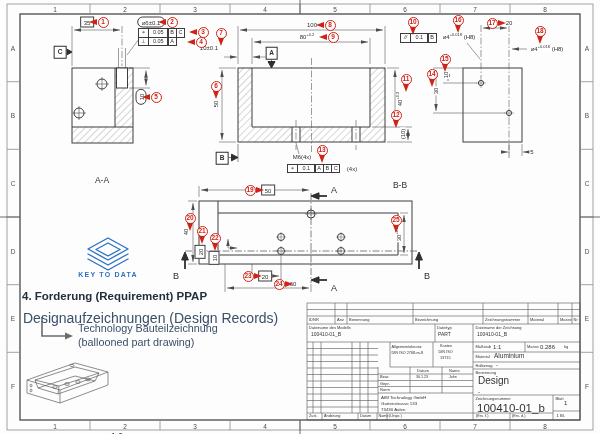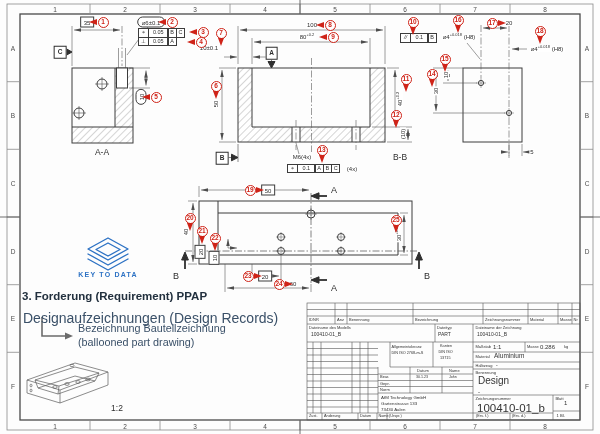--- a/index.html
+++ b/index.html
@@ -12,21 +12,21 @@
   .balloon.s::after{content:'';position:absolute;left:2.2px;top:10px;border-left:3.3px solid transparent;border-right:3.3px solid transparent;border-top:8px solid #cf2318;}
   .balloon.w::after{content:'';position:absolute;left:-8.5px;top:2.4px;border-top:3.2px solid transparent;border-bottom:3.2px solid transparent;border-right:8.5px solid #cf2318;}
   .balloon.e::after{content:'';position:absolute;left:11px;top:2.4px;border-top:3.2px solid transparent;border-bottom:3.2px solid transparent;border-left:8.5px solid #cf2318;}
   
   .dim{position:absolute;transform:translate(-50%,-50%);font-size:6px;color:#2e2e2e;white-space:nowrap;line-height:1;z-index:4;background:#fff;padding:0 1px;}
   .dim.rot{transform:translate(-50%,-50%) rotate(-90deg);}
   .dim.box-rect{border:0.9px solid #3c3c3c;padding:1.5px 2.5px;}
   .dim.box-round{border:0.9px solid #3c3c3c;border-radius:7px;padding:1.5px 3.5px;}
   .dim.box-datum{border:1px solid #2e2e2e;padding:2px 3px;font-weight:bold;font-size:6.5px;}
   .dim.sec{font-size:9px;background:transparent;}
-  .dim.vl{font-size:8.5px;background:transparent;}
+  .dim.vl{font-size:8.5px;background:transparent;margin-top:28px;}
   .dim sup{font-size:4px;line-height:0;vertical-align:super;}
   
   .fcf{position:absolute;z-index:4;}
   .fr{display:flex;}
   .fr+.fr{margin-top:-0.7px;}
   .fc{box-sizing:border-box;border:0.7px solid #3c3c3c;height:9.5px;display:inline-flex;align-items:center;justify-content:center;font-size:5.5px;color:#2e2e2e;background:#fff;margin-right:-0.7px;line-height:1;}
   
   .tb{position:absolute;font-size:4px;color:#333;white-space:nowrap;line-height:1.05;z-index:3;}
   .note{position:absolute;white-space:nowrap;z-index:3;}
 </style>
@@ -336,23 +336,23 @@
 </div>
 <div class="fcf" style="left:400px;top:33px">
   <div class="fr">
     <span class="fc" style="width:11px;font-style:italic">//</span>
     <span class="fc" style="width:18px">0.1</span>
     <span class="fc" style="width:9px">B</span>
   </div>
 </div>
 
 <div class="note" style="left:108px;top:271px;transform:translateX(-50%);font-size:7px;font-weight:bold;color:#2d72c4;letter-spacing:1.2px">KEY TO DATA</div>
-<div class="note" style="left:22px;top:290px;font-size:11.5px;font-weight:bold;color:#22303e">3. Forderung (Requirement) PPAP</div>
+<div class="note" style="left:22px;top:290px;font-size:11.5px;font-weight:bold;color:#22303e">4. Forderung (Requirement) PPAP</div>
 <div class="note" style="left:23px;top:310px;font-size:14px;color:#3a5068">Designaufzeichnungen (Design Records)</div>
-<div class="note" style="left:78px;top:322px;font-size:10.8px;color:#3a5068">Bezeichnung Bauteilzeichnung</div>
+<div class="note" style="left:78px;top:322px;font-size:10.8px;color:#3a5068">Technology Bauteilzeichnung</div>
 <div class="note" style="left:78px;top:336px;font-size:10.8px;color:#3a5068">(ballooned part drawing)</div>
 
 <div class="tb" style="left:309px;top:317.5px">IDNR</div>
 <div class="tb" style="left:337px;top:317.5px">Anz</div>
 <div class="tb" style="left:349px;top:317.5px">Benennung</div>
 <div class="tb" style="left:415px;top:317.5px">Bezeichnung</div>
 <div class="tb" style="left:485px;top:317.5px">Zeichnungsnummer</div>
 <div class="tb" style="left:530px;top:317.5px">Material</div>
 <div class="tb" style="left:560px;top:317.5px">Masse</div>
 <div class="tb" style="left:573.5px;top:317.5px">Nr</div>

